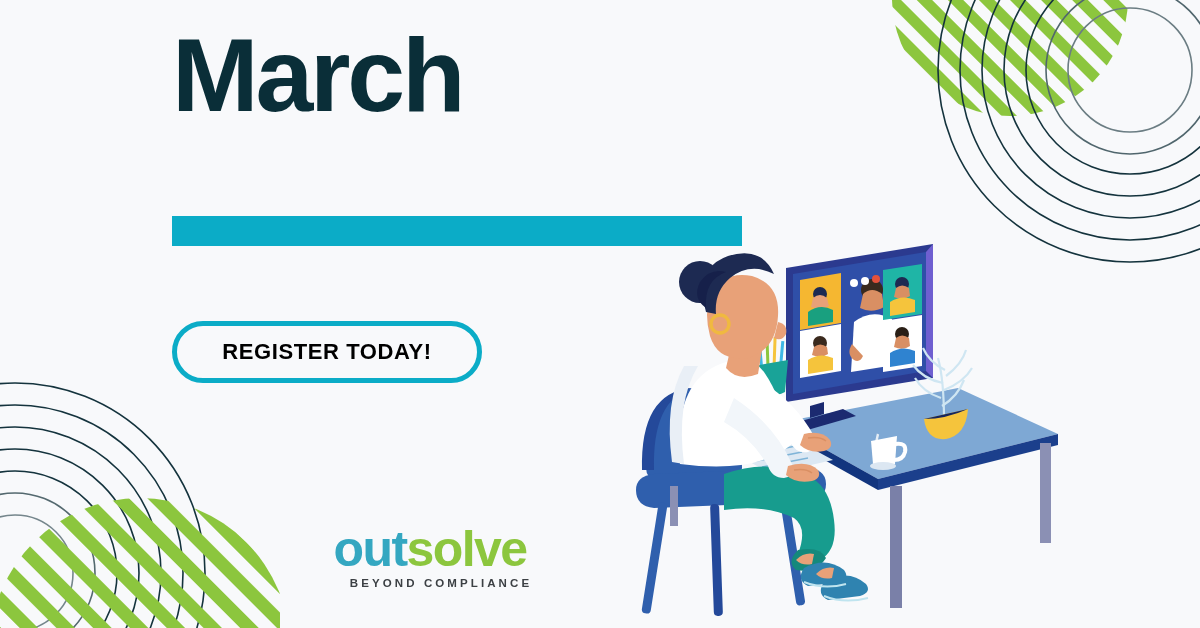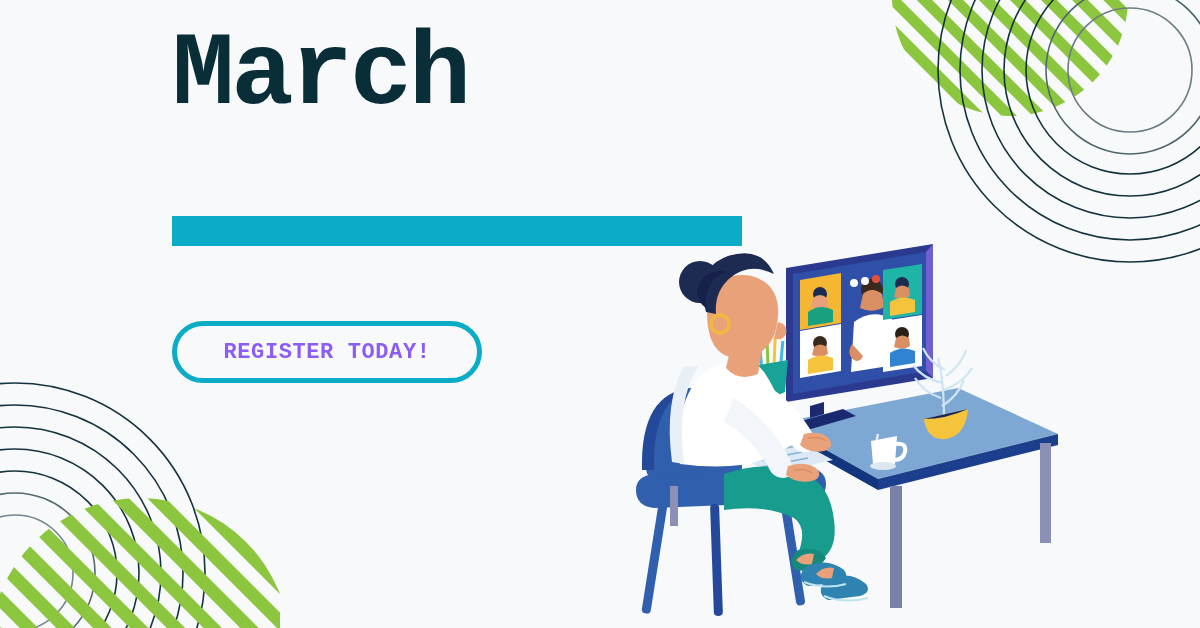--- a/index.html
+++ b/index.html
@@ -7,21 +7,21 @@
     margin: 0;
     padding: 0;
     background: #ffffff;
   }
   #canvas {
     position: relative;
     width: 1200px;
     height: 628px;
     overflow: hidden;
     background: #f8f9fb;
-    font-family: Liberation Mono, monospace;
+    font-family: Liberation Sans, sans-serif;
   }
 
   
   .deco {
     position: absolute;
     pointer-events: none;
   }
   #deco-top-right {
     top: -120px;
     right: -110px;
@@ -78,21 +78,21 @@
     background: #f8f9fb;
     display: flex;
     align-items: center;
     justify-content: center;
     cursor: pointer;
   }
   #register-button-label {
     font-size: 22px;
     font-weight: 700;
     letter-spacing: 0.6px;
-    color: #8b5cf6;
+    color: #000000;
   }
 
   
   #logo {
     position: absolute;
     left: 314px;
     top: 524px;
     width: 232px;
     text-align: center;
   }
@@ -175,20 +175,24 @@
 
   <div id="headline-underline"></div>
   <div id="headline-block">
     <div class="headline-line" id="headline-line-1">March</div>
   </div>
 
   <div id="register-button">
     <span id="register-button-label">REGISTER TODAY!</span>
   </div>
 
+  <div id="logo">
+    <div id="logo-wordmark"><span class="logo-out">out</span><span class="logo-solve">solve</span></div>
+    <div id="logo-tagline">BEYOND COMPLIANCE</div>
+  </div>
 
   <svg id="illustration" viewBox="0 0 430 390" xmlns="http://www.w3.org/2000/svg">
 
     <g>
       <polygon points="150,185 330,150 430,196 250,241" fill="#7ea8d4"></polygon>
       <polygon points="150,185 250,241 250,252 150,196" fill="#12357e"></polygon>
       <polygon points="250,241 430,196 430,207 250,252" fill="#1b3f8c"></polygon>
       <rect x="262" y="248" width="12" height="122" fill="#7a80a8"></rect>
       <rect x="412" y="205" width="11" height="100" fill="#8b90b4"></rect>
     </g>

